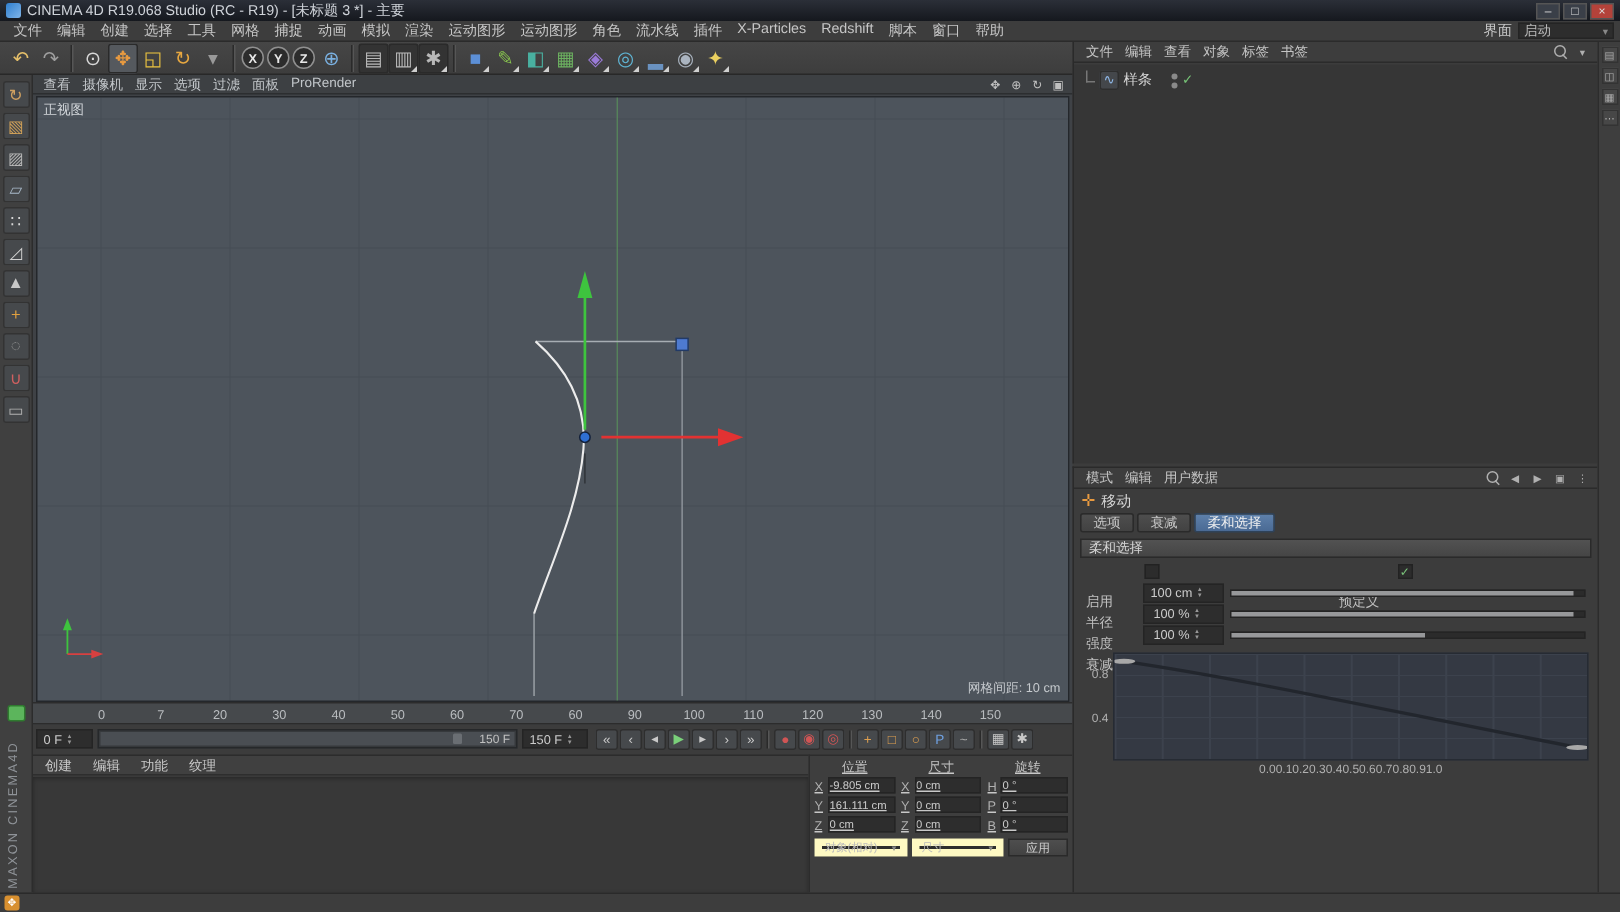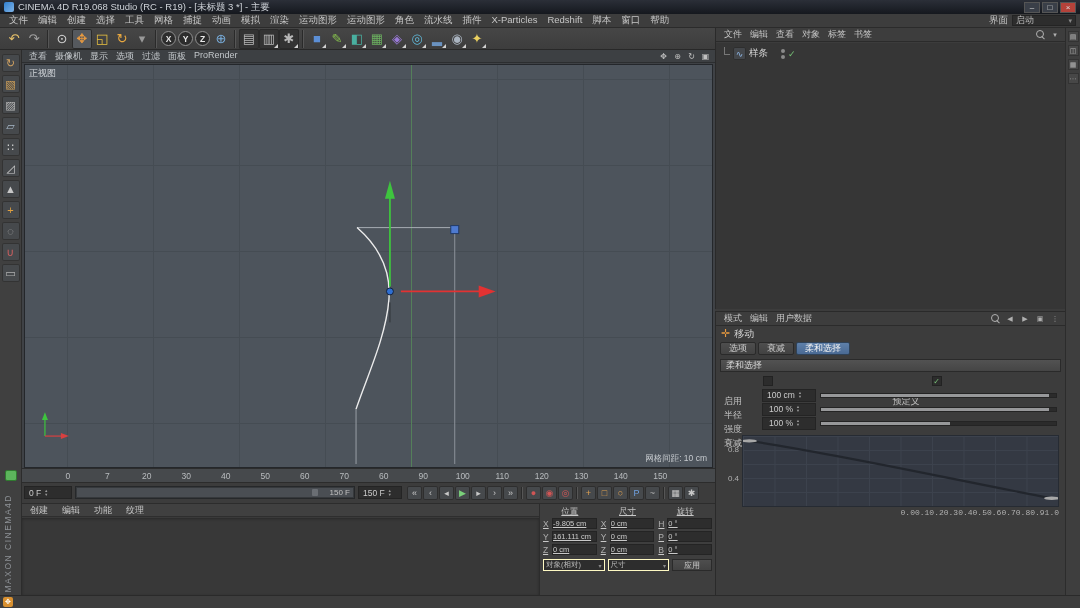--- a/index.html
+++ b/index.html
@@ -53,21 +53,21 @@
   
   #ruler{position:absolute;left:22px;top:468px;width:693px;height:15px;background:#46494c;border-top:1px solid #2c2c2c;border-bottom:1px solid #2c2c2c;display:flex;align-items:center;padding-left:26px;font-size:8.5px;color:#b9bcbf;overflow:hidden;}
   #ruler .tick{width:39.5px;text-align:center;flex:none;}
   #playhead{position:absolute;left:5px;top:470px;width:12px;height:11px;background:#5cb55c;border:1px solid #2f7a2f;border-radius:2px;z-index:3;}
 
   
   #power{position:absolute;left:22px;top:484px;width:693px;height:17px;display:flex;align-items:center;gap:3px;padding:0 2px;}
   .numfield{height:13px;background:#2d2d2d;border:1px solid #242424;display:flex;align-items:center;padding:0 15px 0 4px;font-size:8.5px;color:#ccc;}
   .numfield .val{white-space:nowrap;}
   .stepper{display:flex;flex-direction:column;font-size:4px;line-height:4px;color:#999;margin-left:3px;}
-  #framefield{width:48px;}
+  #framefield{width:38px;}
   #endfield{width:44px;}
   #rangetrack{width:280px;height:13px;background:#36393c;border:1px solid #26282a;position:relative;flex:none;}
   #rangetrack .fillbar{position:absolute;left:1px;top:1px;bottom:1px;right:1px;background:#4a4e53;}
   #rangetrack .rangelabel{position:absolute;right:4px;top:1px;font-size:8px;color:#c0c0c0;}
   #rangetrack .grip{position:absolute;right:36px;top:2px;bottom:2px;width:6px;background:#6a6e73;border-radius:1px;}
   #transport{display:flex;align-items:center;gap:1px;margin-left:2px;}
   #transport .tile{width:15px;height:14px;background:#46494c;box-shadow:inset 0 0 0 1px #2e2e2e;border-radius:2px;display:flex;align-items:center;justify-content:center;font-size:9px;color:#c8c8c8;flex:none;}
   #transport .tile.green{color:#7ad07a;}
   #transport .tile.red{color:#d05555;}
   #transport .tile.orange{color:#e0a050;}
@@ -83,21 +83,21 @@
 
   
   #coord{position:absolute;left:539px;top:503px;width:176px;height:92px;background:#3e3e3e;border-top:1px solid #2c2c2c;border-left:1px solid #2c2c2c;padding:2px 3px;font-size:8.5px;}
   #coord .cols{display:flex;gap:4px;text-decoration:underline;}
   #coord .col{flex:1;min-width:0;}
   #coord .col h4{font-size:8.5px;font-weight:normal;color:#c4c4c4;text-align:center;height:11px;}
   #coord .crow{display:flex;align-items:center;gap:2px;height:13px;}
   #coord .crow .axis{width:7px;color:#b0b0b0;flex:none;}
   #coord .crow .numfield{flex:1;height:11px;font-size:7.5px;padding:0 1px 0 0;min-width:0;overflow:hidden;}
   #coord .bottom{display:flex;gap:3px;margin-top:3px;align-items:center;}
-  #coord .dd{flex:1;height:12px;background:#2d2d2d;border:1px solid #fef9c3;display:flex;align-items:center;padding:0 2px;font-size:7.5px;color:#bbb;}
+  #coord .dd{flex:1;height:12px;background:#2d2d2d;border:5px solid #fef9c3;display:flex;align-items:center;padding:0 2px;font-size:7.5px;color:#bbb;}
   #coord .dd .arrow{margin-left:auto;font-size:6px;color:#888;}
   #coord .applybtn{width:40px;height:12px;background:linear-gradient(#4e4e4e,#424242);border:1px solid #2a2a2a;display:flex;align-items:center;justify-content:center;font-size:8px;color:#ccc;}
 
   
   .pmenu{height:14px;background:#3d3d3d;border-bottom:1px solid #2b2b2b;display:flex;align-items:center;padding:0 4px;font-size:9px;}
   .pmenu .mlist{display:flex;}
   .pmenu .mitem{padding:0 4px;color:#c4c4c4;white-space:nowrap;}
   .pmenu .picons{margin-left:auto;display:flex;gap:4px;align-items:center;}
   .pmenu .picons .tile{width:12px;height:11px;display:flex;align-items:center;justify-content:center;font-size:7px;color:#b0b0b0;}
   .mag{width:9px;height:9px;position:relative;display:inline-block;}
@@ -136,21 +136,21 @@
   
   #graphwrap{margin:5px 6px 0 6px;}
   #graphrow{display:flex;}
   #gylabels{width:20px;position:relative;font-size:8px;color:#b0b0b0;flex:none;}
   #gylabels .yt0{position:absolute;right:3px;top:10px;}
   #gylabels .yt1{position:absolute;right:3px;top:39px;}
   #graphbox{flex:1;height:72px;background:#343943;border:1px solid #262b33;position:relative;
     background-image:linear-gradient(90deg,#3c424d 1px,transparent 1px),linear-gradient(#3c424d 1px,transparent 1px);
     background-size:10% 20%;}
   #graphbox svg{position:absolute;inset:0;width:100%;height:100%;}
-  #gxlabels{display:flex;justify-content:flex-end;padding-left:20px;font-size:8px;color:#b0b0b0;height:10px;align-items:center;font-family:Liberation Mono, monospace;}
+  #gxlabels{display:flex;justify-content:center;padding-left:20px;font-size:8px;color:#b0b0b0;height:10px;align-items:center;}
 
   
   #rstrip{position:absolute;left:1065px;top:28px;width:15px;bottom:13px;background:#3e3e3e;border-left:1px solid #2c2c2c;display:flex;flex-direction:column;align-items:center;gap:3px;padding-top:3px;}
   #rstrip .tile{width:11px;height:11px;font-size:7px;color:#b0b0b0;display:flex;align-items:center;justify-content:center;background:#474747;box-shadow:inset 0 0 0 1px #333;flex:none;}
 
   
   #statusbar{position:absolute;left:0;right:0;bottom:0;height:13px;background:#3d3d3d;border-top:1px solid #2a2a2a;display:flex;align-items:center;gap:4px;padding:0 3px;font-size:9px;color:#c2c2c2;z-index:6;}
   #statusbar .sicon{width:10px;height:10px;background:#d89030;border-radius:2px;color:#fff;font-size:7px;display:flex;align-items:center;justify-content:center;flex:none;}
   #statusbar .sicon::after{content:"✥";}
 </style>

